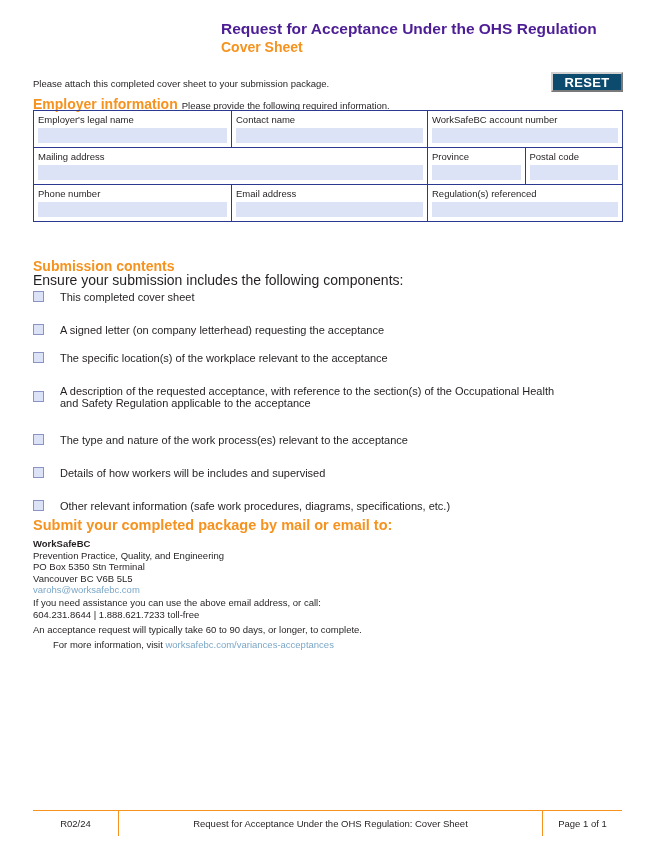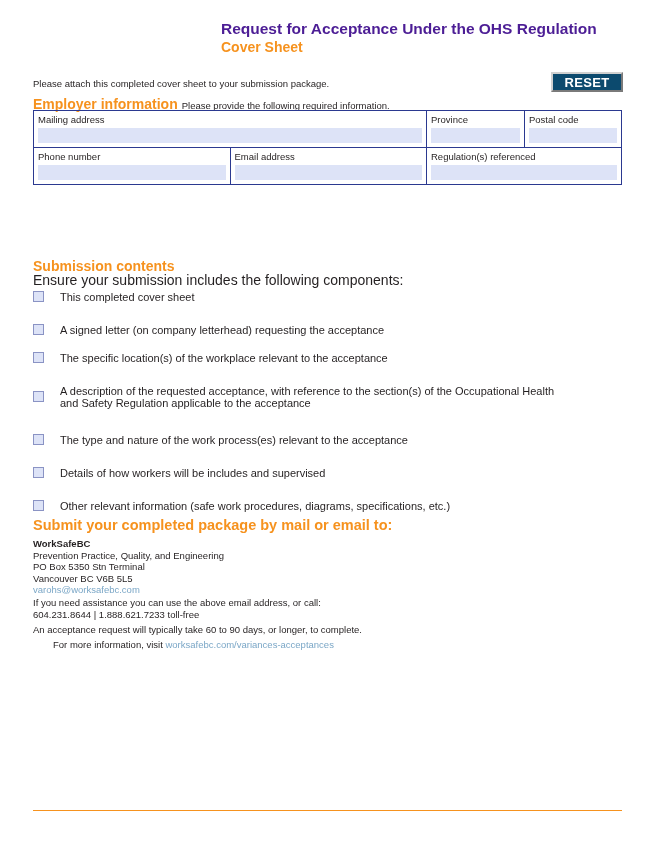--- a/index.html
+++ b/index.html
@@ -300,20 +300,34 @@
 
   <div class="intro">Please attach this completed cover sheet to your submission package.</div>
   <div class="reset-btn">RESET</div>
 
   <div class="section-head" style="left:33px; top:96px;">
     <span>Employer information</span><span class="hint">Please provide the following required information.</span>
   </div>
 
   <table class="emp-table">
     <tbody>
+        <tr>
+      <td style="width:198px;">
+        <span class="cell-label">Employer's legal name</span>
+        <input class="cell-input" type="text" value="" style="">
+      </td>
+      <td style="width:196px;">
+        <span class="cell-label">Contact name</span>
+        <input class="cell-input" type="text" value="" style="">
+      </td>
+      <td colspan="2" style="width:195px;">
+        <span class="cell-label">WorkSafeBC account number</span>
+        <input class="cell-input" type="text" value="" style="">
+      </td>
+    </tr>
     <tr>
       <td colspan="2">
         <span class="cell-label">Mailing address</span>
         <input class="cell-input" type="text" value="" style="">
       </td>
       <td style="width:98px;">
         <span class="cell-label">Province</span>
         <input class="cell-input" type="text" value="" style="">
       </td>
       <td style="width:97px;">
@@ -389,14 +403,21 @@
     <div>604.231.8644 | 1.888.621.7233 toll-free</div>
   </div>
 
   <div class="timeline">An acceptance request will typically take 60 to 90 days, or longer, to complete.</div>
 
   <div class="moreinfo">
     <span>For more information, visit </span><span class="link">worksafebc.com/variances-acceptances</span>
   </div>
 
   <div class="footer-rule"></div>
+  <div class="footer">
+    <div class="divider f-div1"></div>
+    <div class="divider f-div2"></div>
+    <div class="footer-cell f-rev">R02/24</div>
+    <div class="footer-cell f-title">Request for Acceptance Under the OHS Regulation: Cover Sheet</div>
+    <div class="footer-cell f-page">Page 1 of 1</div>
+  </div>
 
 </div>
 
 </body></html>

